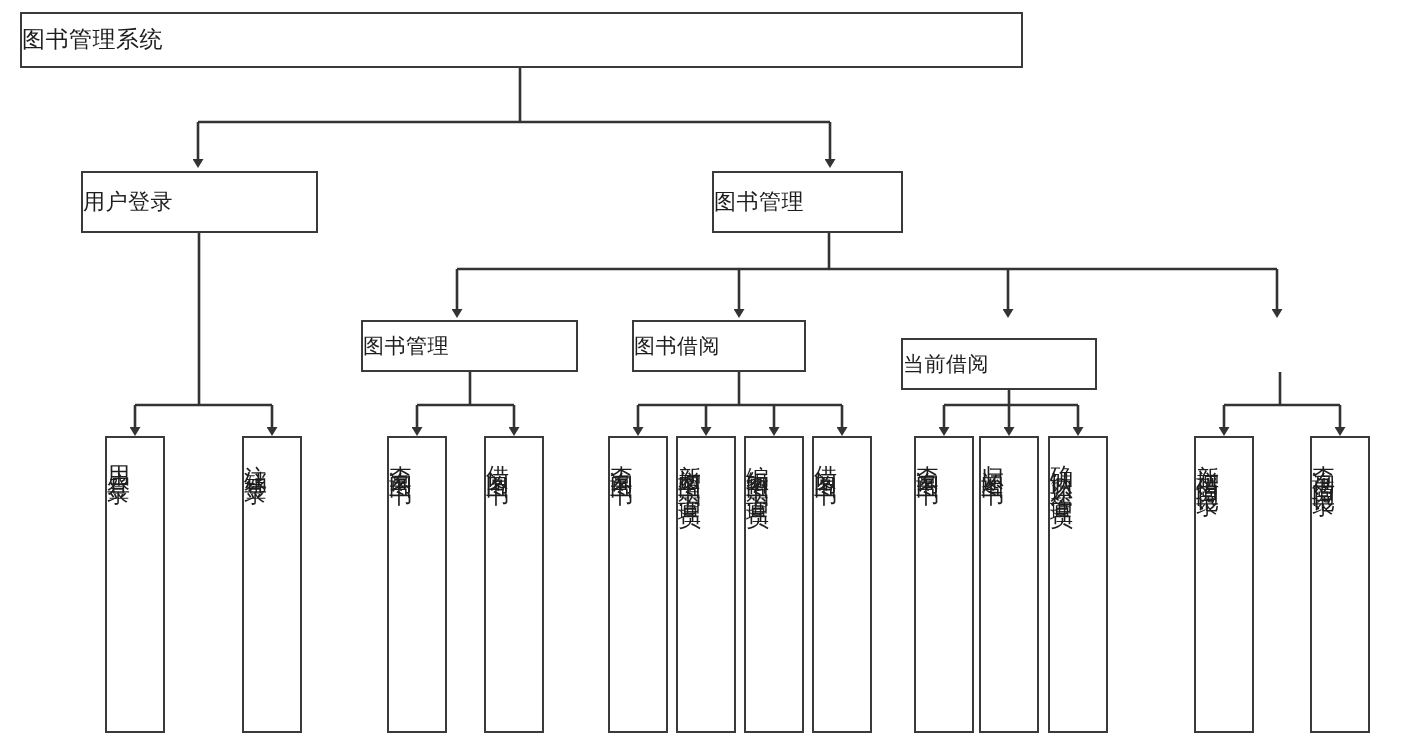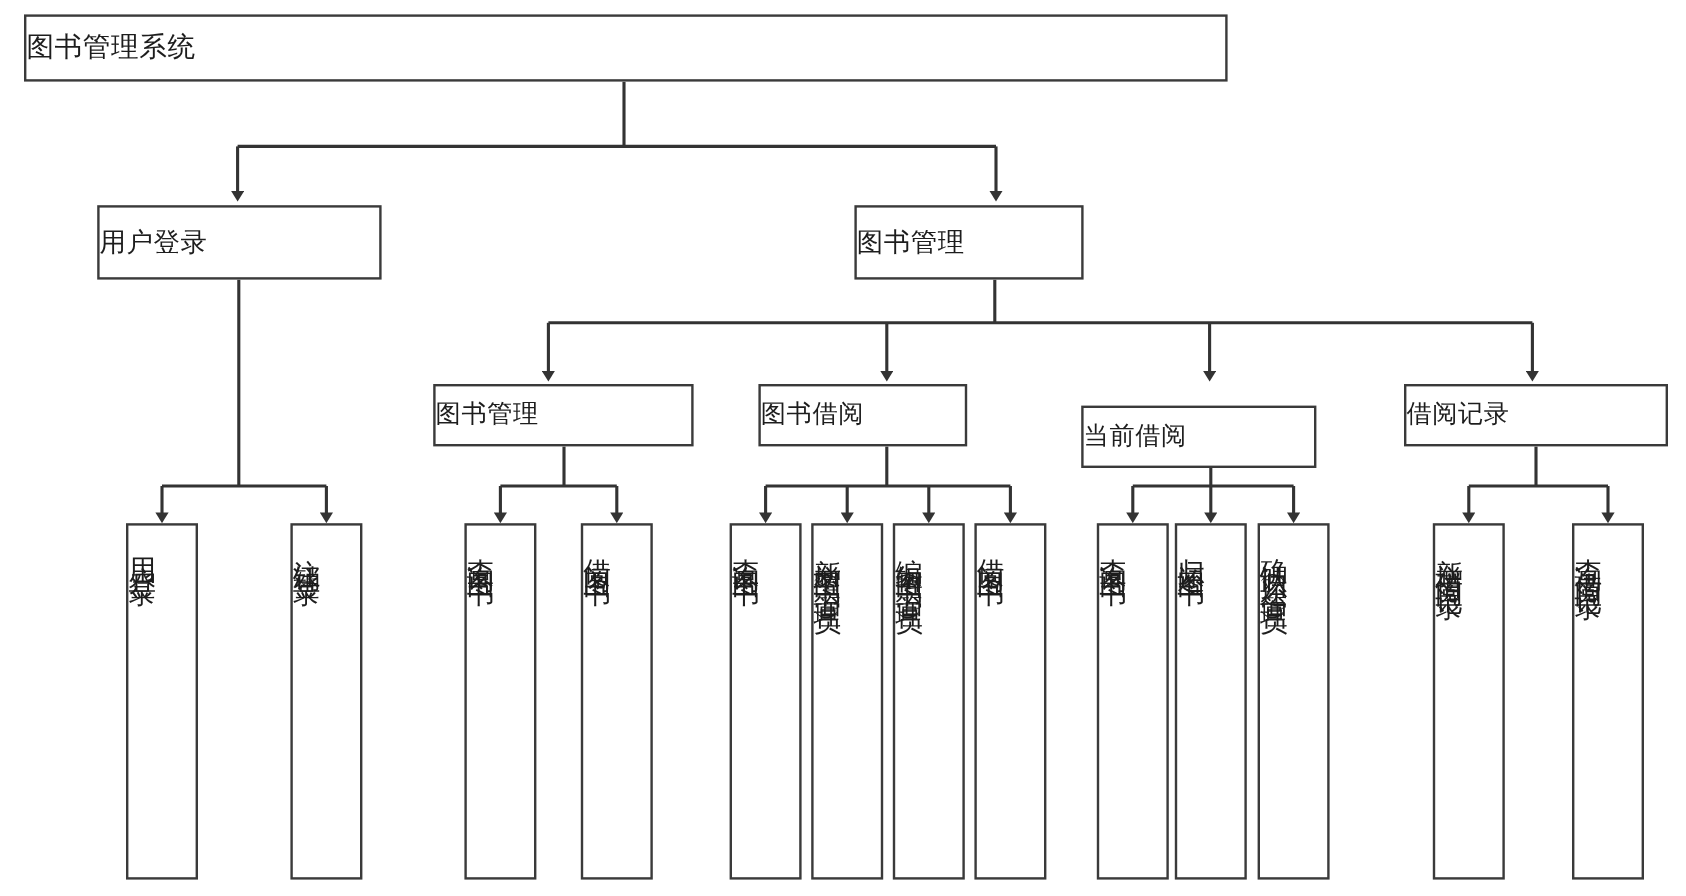--- a/index.html
+++ b/index.html
@@ -141,23 +141,20 @@
 
   <div class="node n-l2 n-newbook">
     <span class="lbl">图书管理</span>
   </div>
   <div class="node n-l2 n-borrow">
     <span class="lbl">图书借阅</span>
   </div>
   <div class="node n-l2 n-current">
     <span class="lbl">当前借阅</span>
   </div>
-  <div class="node n-l2 n-record">
-    <span class="lbl">借阅记录</span>
-  </div>
 
   <div class="node leaf" style="left:105px;">
     <span class="lbl">用户登录</span>
   </div>
   <div class="node leaf" style="left:242px;">
     <span class="lbl">注销登录</span>
   </div>
 
   <div class="node leaf" style="left:387px;">
     <span class="lbl">查询图书</span>

